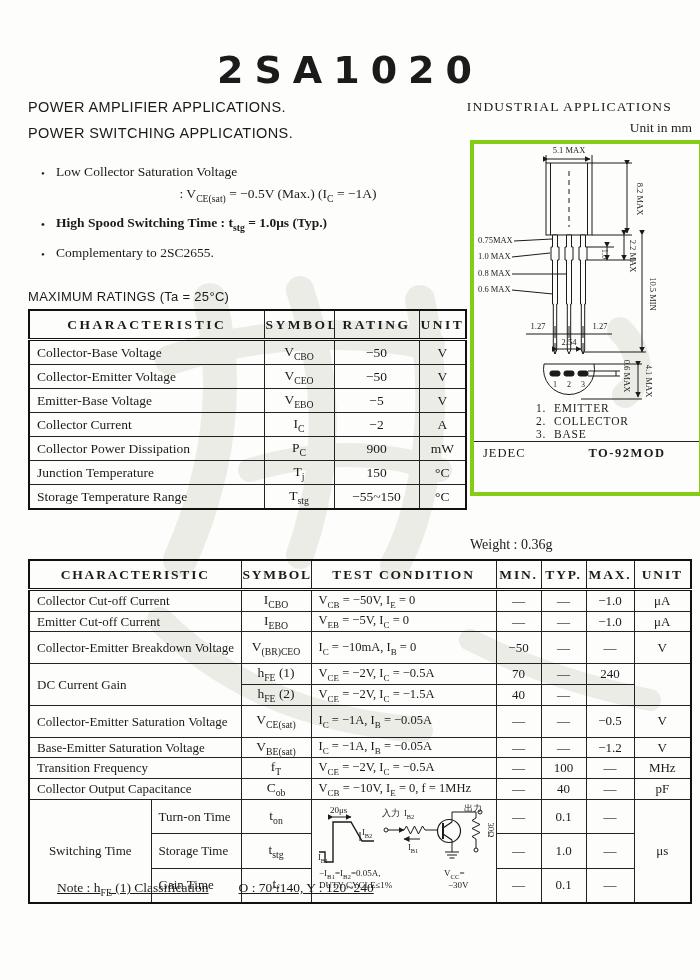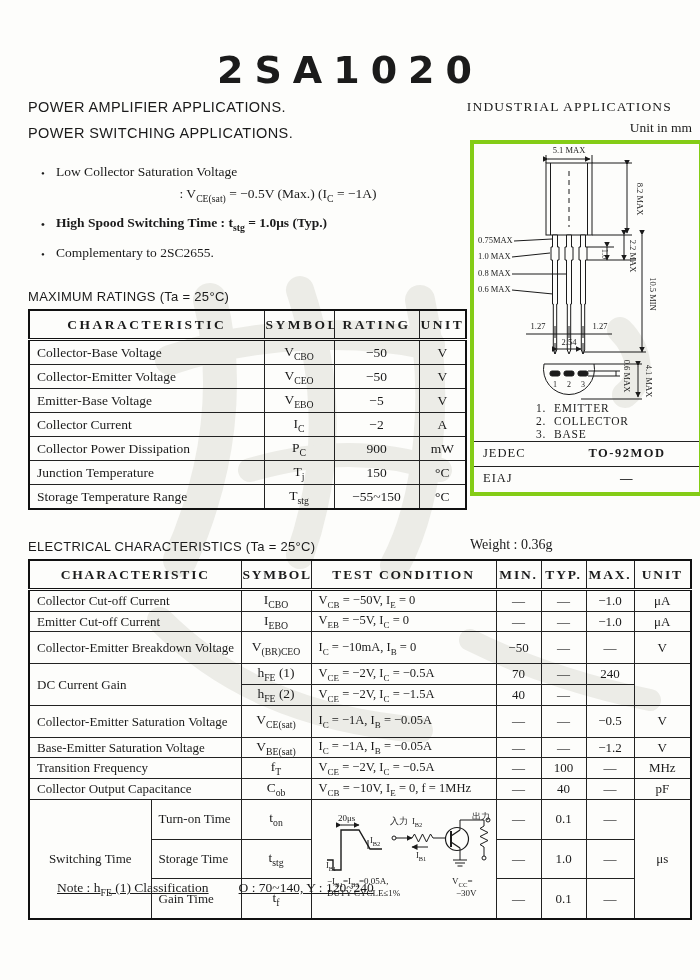--- a/index.html
+++ b/index.html
@@ -35,21 +35,21 @@
   .mr-table th{height:25px;}
   .mr-table td{height:21px;}
   .ec-table{position:absolute;left:28px;top:559px;width:662px;border:2px solid #111;font-size:13px;}
   .ec-table th{height:25px;letter-spacing:1.8px;}
   .l{text-align:left;padding-left:7px;}
   .c{text-align:center;}
   .cond{font-size:12.5px;}
   .sym{font-size:13.5px;}
   .h19{height:19px;} .h20{height:20px;} .h32{height:32px;} .h30{height:30px;}
   .two-line{line-height:15px;}
-  .ckt-cell{padding:12px;vertical-align:top;text-decoration:underline;}
+  .ckt-cell{padding:4px;vertical-align:top;text-decoration:underline;}
 
   .note{position:absolute;left:57px;top:880px;font-size:13.5px;display:flex;text-decoration:underline;}
   .note .nv{margin-left:30px;}
 
   .pkg-box{position:absolute;left:470px;top:140px;width:225px;height:348px;border:4px solid #84cc16;}
   .pkg-svg{position:absolute;left:0;top:0;}
   .pin-list{position:absolute;left:62px;top:258px;font-size:11.5px;line-height:13px;letter-spacing:.8px;}
   .pin-line{display:flex;}
   .pin-line .pn{width:18px;}
   .pkg-row{position:absolute;left:0;width:100%;height:24px;border-top:1.5px solid #222;
@@ -263,27 +263,22 @@
       </div>
       <div class="pin-line">
         <span class="pn">3.</span>
         <span>BASE</span>
       </div>
     </div>
     <div class="pkg-row row-jedec">
       <span class="lab">JEDEC</span>
       <span class="val">TO-92MOD</span>
     </div>
-    <div class="pkg-row row-eiaj">
-      <span class="lab">EIAJ</span>
-      <span class="val">—</span>
-    </div>
   </div>
 
-  <div class="sec-head ec-head">ELECTRICAL CHARACTERISTICS (Ta = 25°C)</div>
   <div class="weight">Weight : 0.36g</div>
 
   <table class="ec-table">
     <colgroup>
       <col style="width:122px">
         <col style="width:90px">
         <col style="width:70px">
         <col style="width:185px">
       <col style="width:45px">
         <col style="width:45px">

